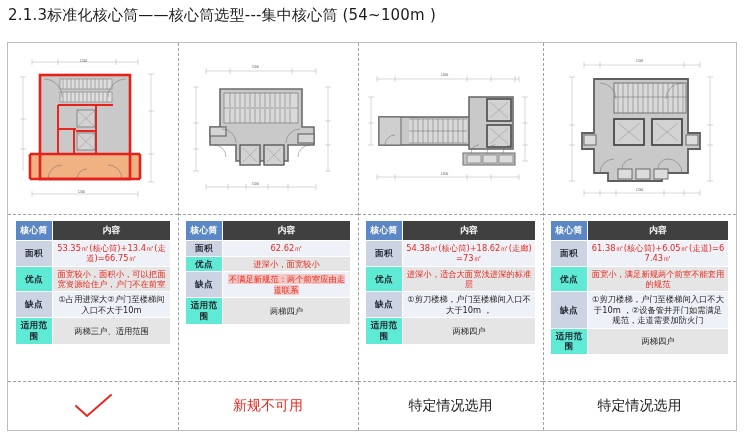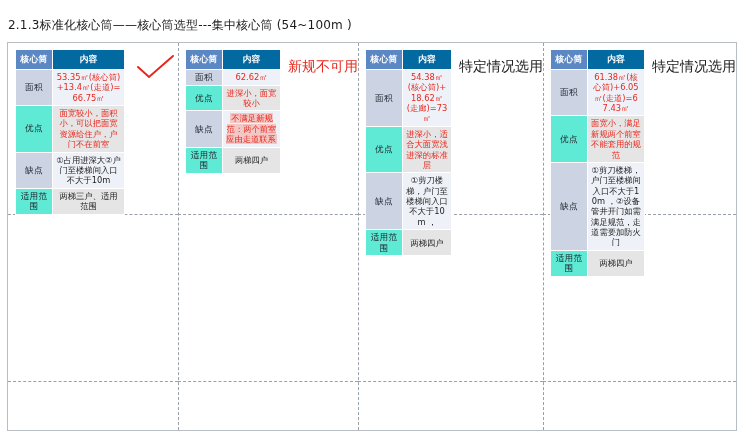--- a/index.html
+++ b/index.html
@@ -4,40 +4,40 @@
 <style>
   html,body{margin:0;padding:0;}
   body{
     width:744px;height:438px;
     background:#ffffff;
     font-family:"DejaVu Sans","Liberation Sans",sans-serif;
     overflow:hidden;
     position:relative;
   }
   .page-title{
-    position:absolute;left:8px;top:17px;
-    font-size:12px;color:#1b1b1b;
+    position:absolute;left:8px;top:6px;
+    font-size:15px;color:#1b1b1b;
     letter-spacing:0.2px;white-space:nowrap;
   }
   .board{
     position:absolute;left:7px;top:42px;
     width:730px;height:389px;
     border:1px solid #b9bdc4;
     background:#fff;
     box-sizing:border-box;
   }
   
   .cols{
     position:absolute;inset:0;
     display:flex;
   }
   .col{
     position:relative;
     box-sizing:border-box;
-    display:flex;flex-direction:row;
+    display:flex;flex-direction:column;
   }
   .col.c0{width:170px;}
   .col.c1{width:180px;}
   .col.c2{width:185px;}
   .col.c3{width:193px;}
   .vdiv{
     position:absolute;top:0;bottom:0;width:0;
     border-left:1px dashed #9aa0a8;
   }
   .hdiv{
@@ -75,28 +75,28 @@
     vertical-align:middle;
     text-align:center;
     line-height:1.25;
     word-break:break-all;
   }
   td.lbl{
     width:30px;
     background:#ccd4e4;
     font-size:8.6px;
     color:#20252e;
-    font-weight:400;
+    font-weight:700;
     letter-spacing:0.3px;
   }
   td.lbl.alt{background:#5eead4;}
   td.val{background:#eef1f8;}
   td.val.alt{background:#e5e5e5;}
   tr.head td{
-    background:#0369a1;
+    background:#404040;
     color:#ffffff;
     font-size:8.8px;
     font-weight:600;
     padding:4px 3px;
     border-color:#fff;
   }
   tr.head td.lbl{background:#5b87c4;color:#fff;}
   .red{color:#e8271c;}
   .hl{background:#f2c8c6;padding:0 1px;}
   

